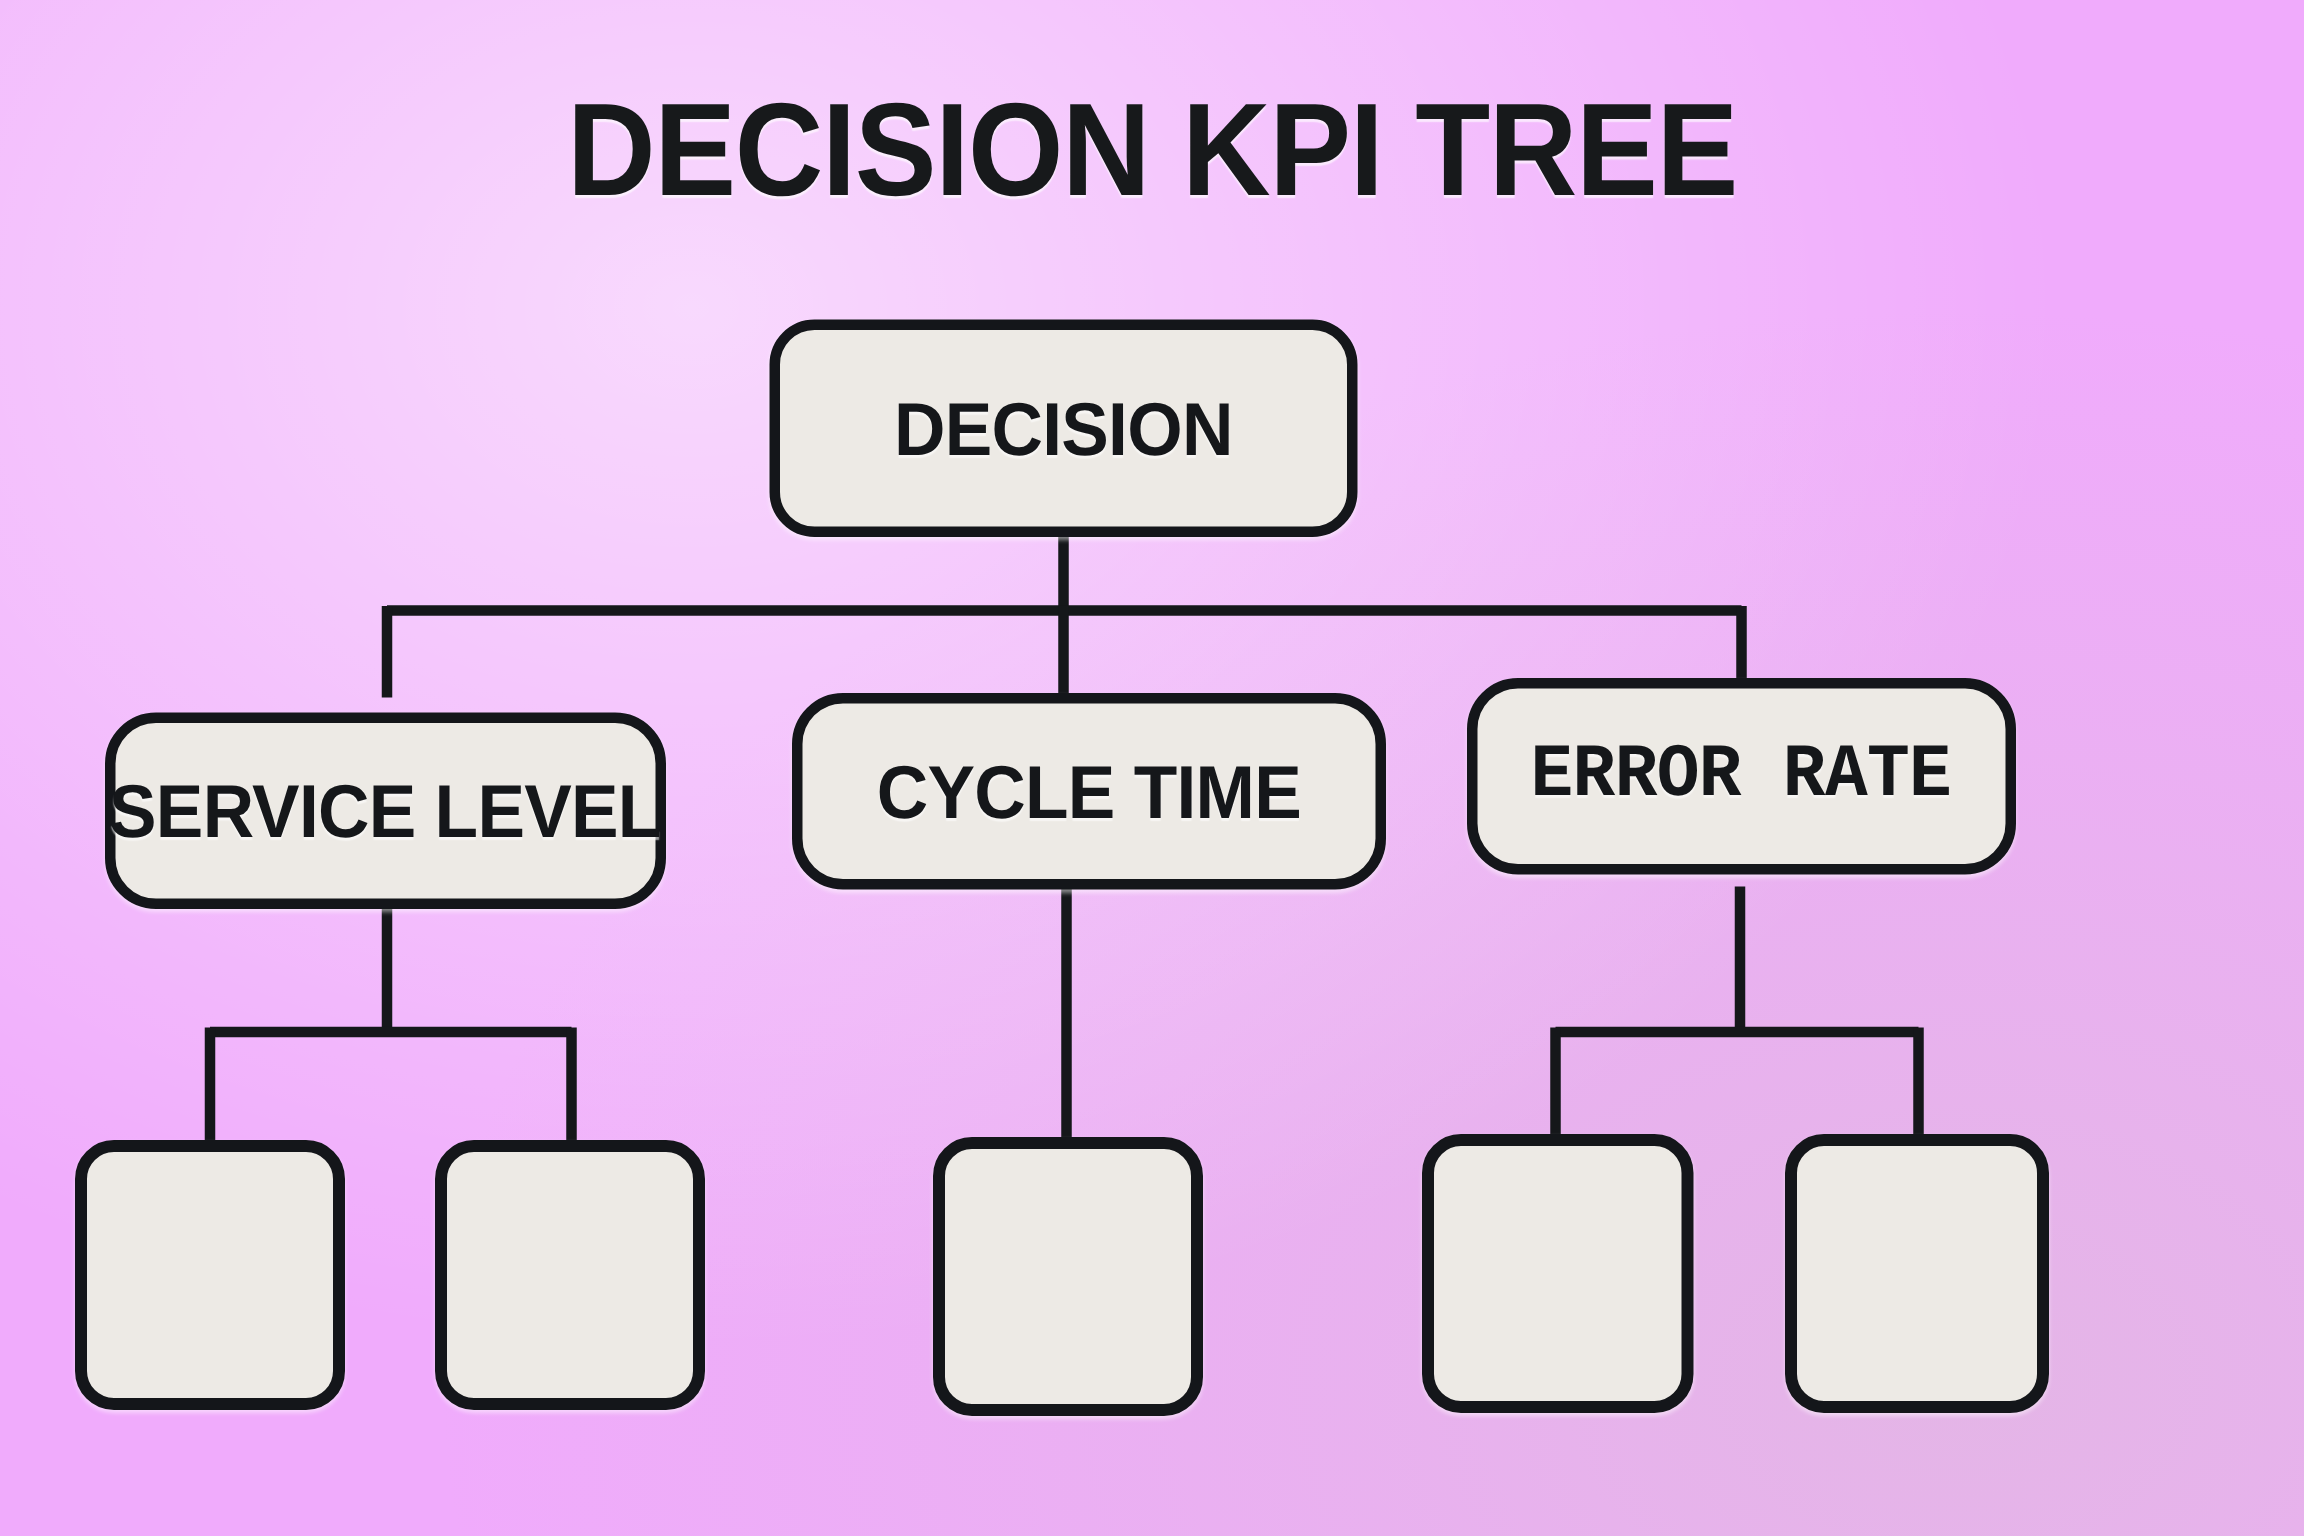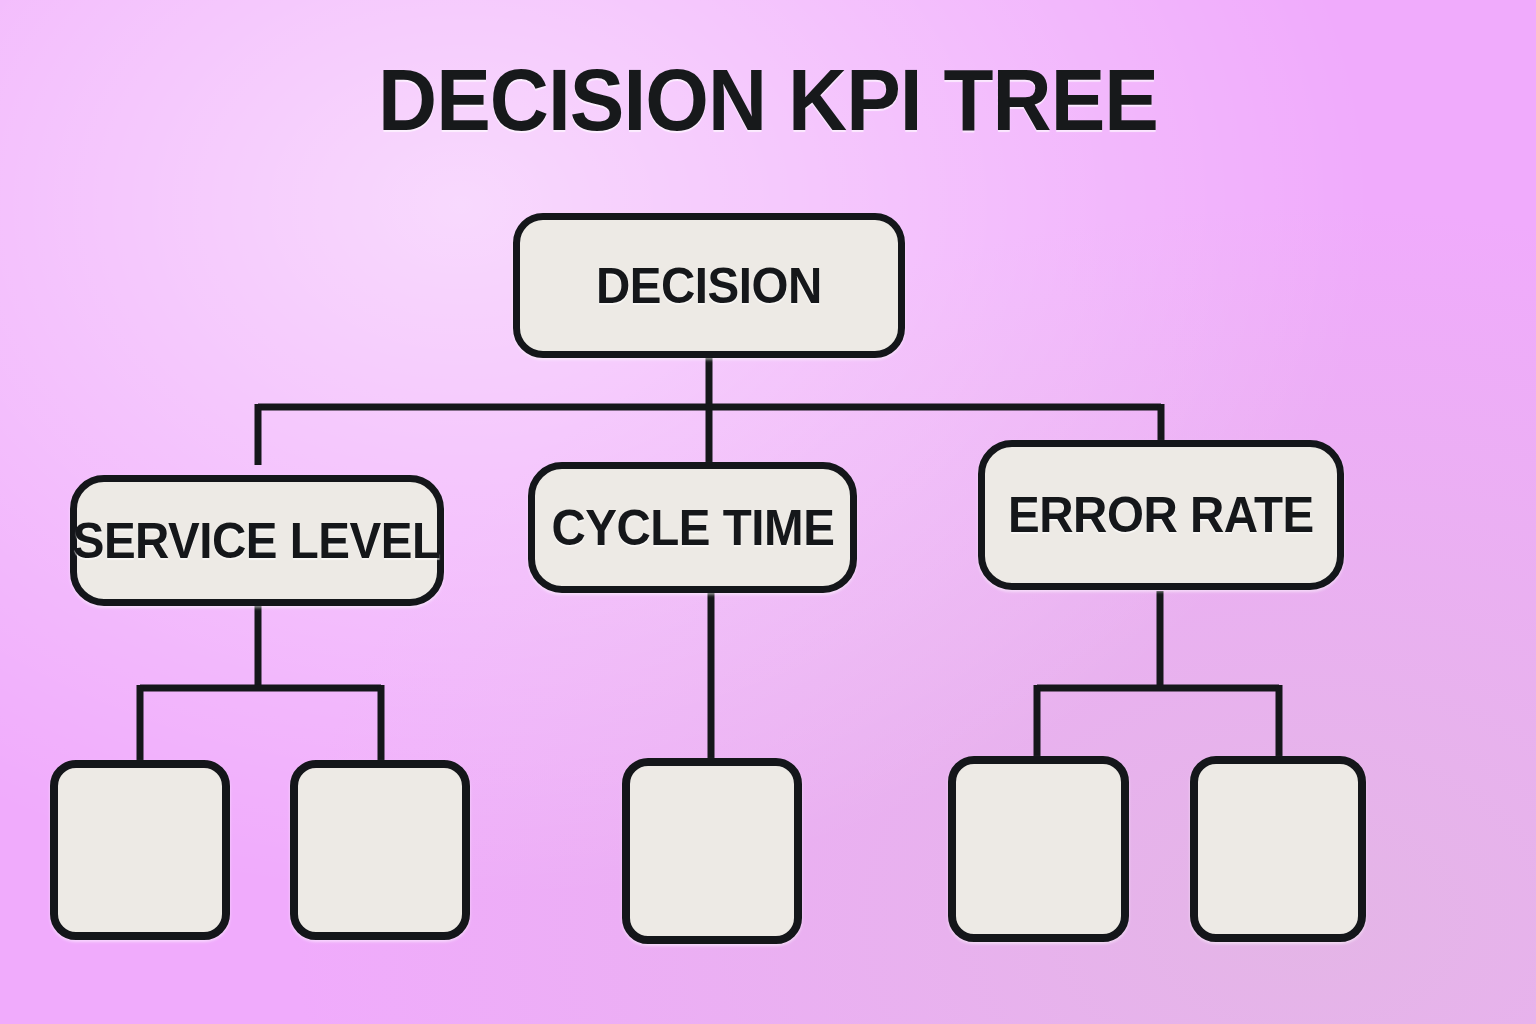--- a/index.html
+++ b/index.html
@@ -115,25 +115,25 @@
   </svg>
 
   <div class="node root" style="left:513px; top:213px; width:392px; height:145px;">
     <span class="node-label">DECISION</span>
   </div>
 
   <div class="node branch" style="left:70px; top:462px; width:374px; height:131px;margin-top:13px;">
     <span class="node-label">SERVICE LEVEL</span>
   </div>
 
-  <div class="node branch" style="left:528px; top:462px; width:329px; height:131px;">
+  <div class="node branch" style="left:528px; top:462px; width:396px; height:131px;">
     <span class="node-label">CYCLE TIME</span>
   </div>
 
-  <div class="node branch" style="left:978px; top:440px; width:366px; height:150px;">
+  <div class="node branch" style="left:978px; top:452px; width:366px; height:131px;font-family:Liberation Mono, monospace;">
     <span class="node-label">ERROR RATE</span>
   </div>
 
   <div class="node leaf" style="left:50px; top:760px; width:180px; height:180px;">
     <span class="node-label leaf-empty"></span>
   </div>
 
   <div class="node leaf" style="left:290px; top:760px; width:180px; height:180px;">
     <span class="node-label leaf-empty"></span>
   </div>

